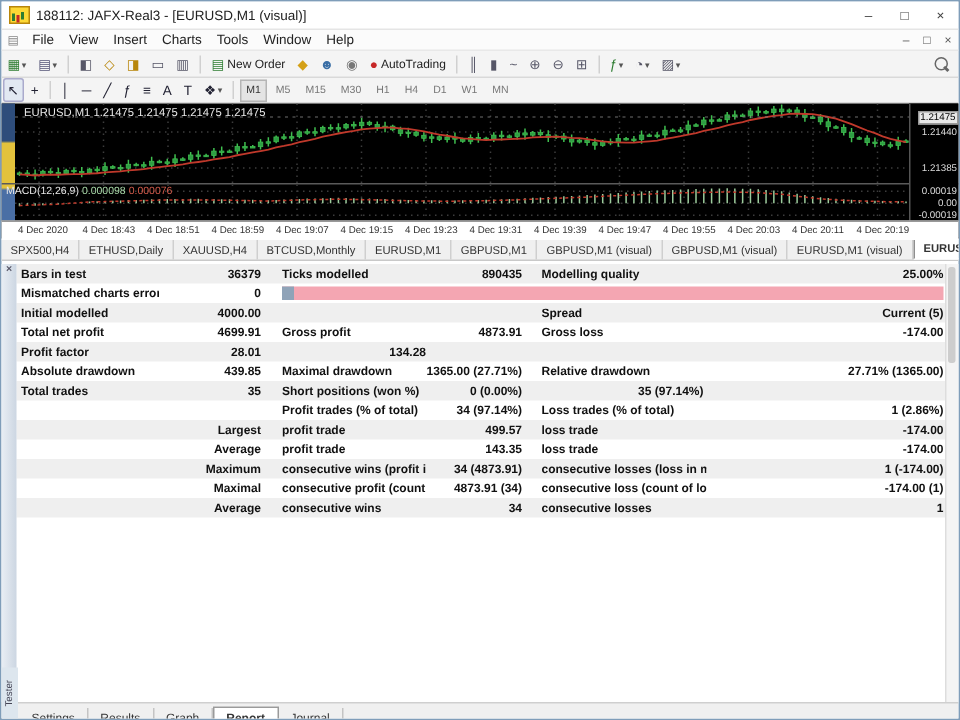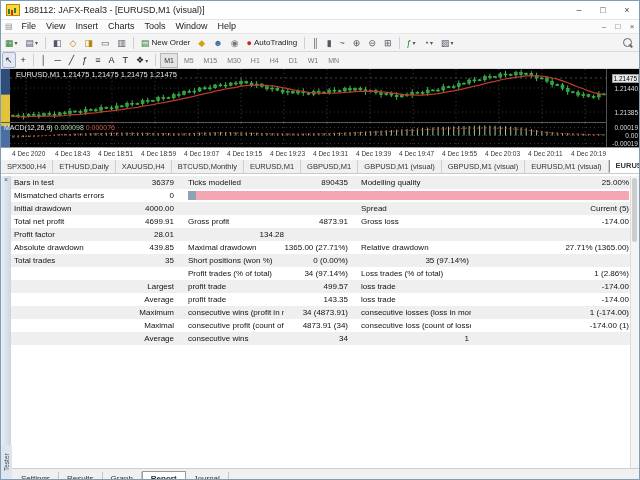--- a/index.html
+++ b/index.html
@@ -45,21 +45,21 @@
   .scale{position:absolute;right:0;top:0;width:32px;height:78px;background:#000;border-left:1px solid #555;}
   .plabel{position:absolute;right:1px;font-size:6.5px;color:#dcdcdc;}
   .price-box{position:absolute;right:0;top:5px;background:#e8e8e8;color:#000;font-size:6.5px;padding:0 1px;border:1px solid #999;}
   .time-axis{position:absolute;left:0;right:0;top:78px;height:12px;background:#ffffff;border-top:1px solid #999;}
   .tlabel{position:absolute;top:2px;font-size:6.5px;color:#333;white-space:nowrap;}
   
   .chart-tabs{height:14px;background:#f0f0f0;border-bottom:1px solid #c9c9c9;display:flex;align-items:flex-end;font-size:7.5px;color:#333;}
   .ctab{padding:1px 6px;line-height:11px;border-right:1px solid #cfcfcf;white-space:nowrap;}
   .ctab.active{background:#fff;border:1px solid #8e8e8e;border-bottom-color:#fff;font-weight:bold;}
   
-  .report{position:relative;height:292px;background:#fff;}
+  .report{position:relative;height:292px;background:#fff;font-weight:bold;}
   .rgutter{position:absolute;left:0;top:0;bottom:0;width:10px;background:linear-gradient(90deg,#e9eef4,#ccd6e2);font-size:7px;color:#556;text-align:center;}
   .rscroll{position:absolute;right:0;top:0;bottom:0;width:8px;background:#f4f4f4;border-left:1px solid #ddd;}
   .rthumb{position:absolute;left:1px;top:2px;width:5px;height:64px;background:#cdcdcd;border-radius:2px;}
   .rrows{margin:2px 8px 0 10px;}
   .rrow{display:grid;grid-template-columns:95px 68px 110px 64px 123px 1fr;height:13px;line-height:13px;font-size:8px;color:#111;}
   .rrow.odd{background:#efefef;}
   .c1l{padding-left:3px;}
   .c1v,.c2v{text-align:right;}
   .c2l{padding-left:14px;}
   .c3l{padding-left:13px;}
@@ -677,21 +677,21 @@
           <div class="cell c3v">25.00%</div>
         </div>
         <div class="rrow">
           <div class="cell c1l">Mismatched charts errors</div>
           <div class="cell c1v">0</div>
           <div class="qbar" style="background: rgb(244, 166, 178);">
             <div class="qlead" style="background: rgb(143, 163, 184);"></div>
           </div>
         </div>
         <div class="rrow odd">
-          <div class="cell c1l">Initial drawdown</div>
+          <div class="cell c1l">Initial modelled</div>
           <div class="cell c1v">4000.00</div>
           <div class="cell c2l"></div>
           <div class="cell c2v"></div>
           <div class="cell c3l">Spread</div>
           <div class="cell c3v">Current (5)</div>
         </div>
         <div class="rrow">
           <div class="cell c1l">Total net profit</div>
           <div class="cell c1v">4699.91</div>
           <div class="cell c2l">Gross profit</div>
@@ -759,20 +759,21 @@
           <div class="cell c2l">consecutive profit (count of wins)</div>
           <div class="cell c2v">4873.91 (34)</div>
           <div class="cell c3l">consecutive loss (count of losses)</div>
           <div class="cell c3v">-174.00 (1)</div>
         </div>
         <div class="rrow odd">
           <div class="cell c1l"></div>
           <div class="cell c1v">Average</div>
           <div class="cell c2l">consecutive wins</div>
           <div class="cell c2v">34</div>
+          <div class="cell c3l">consecutive losses</div>
           <div class="cell c3v">1</div>
         </div>
       </div>
     <div class="rscroll">
         <div class="rthumb"></div>
       </div>
   </div>
 
   <div class="bottom-tabs" id="bottom-tabs">
       <div class="btab">Settings</div>

